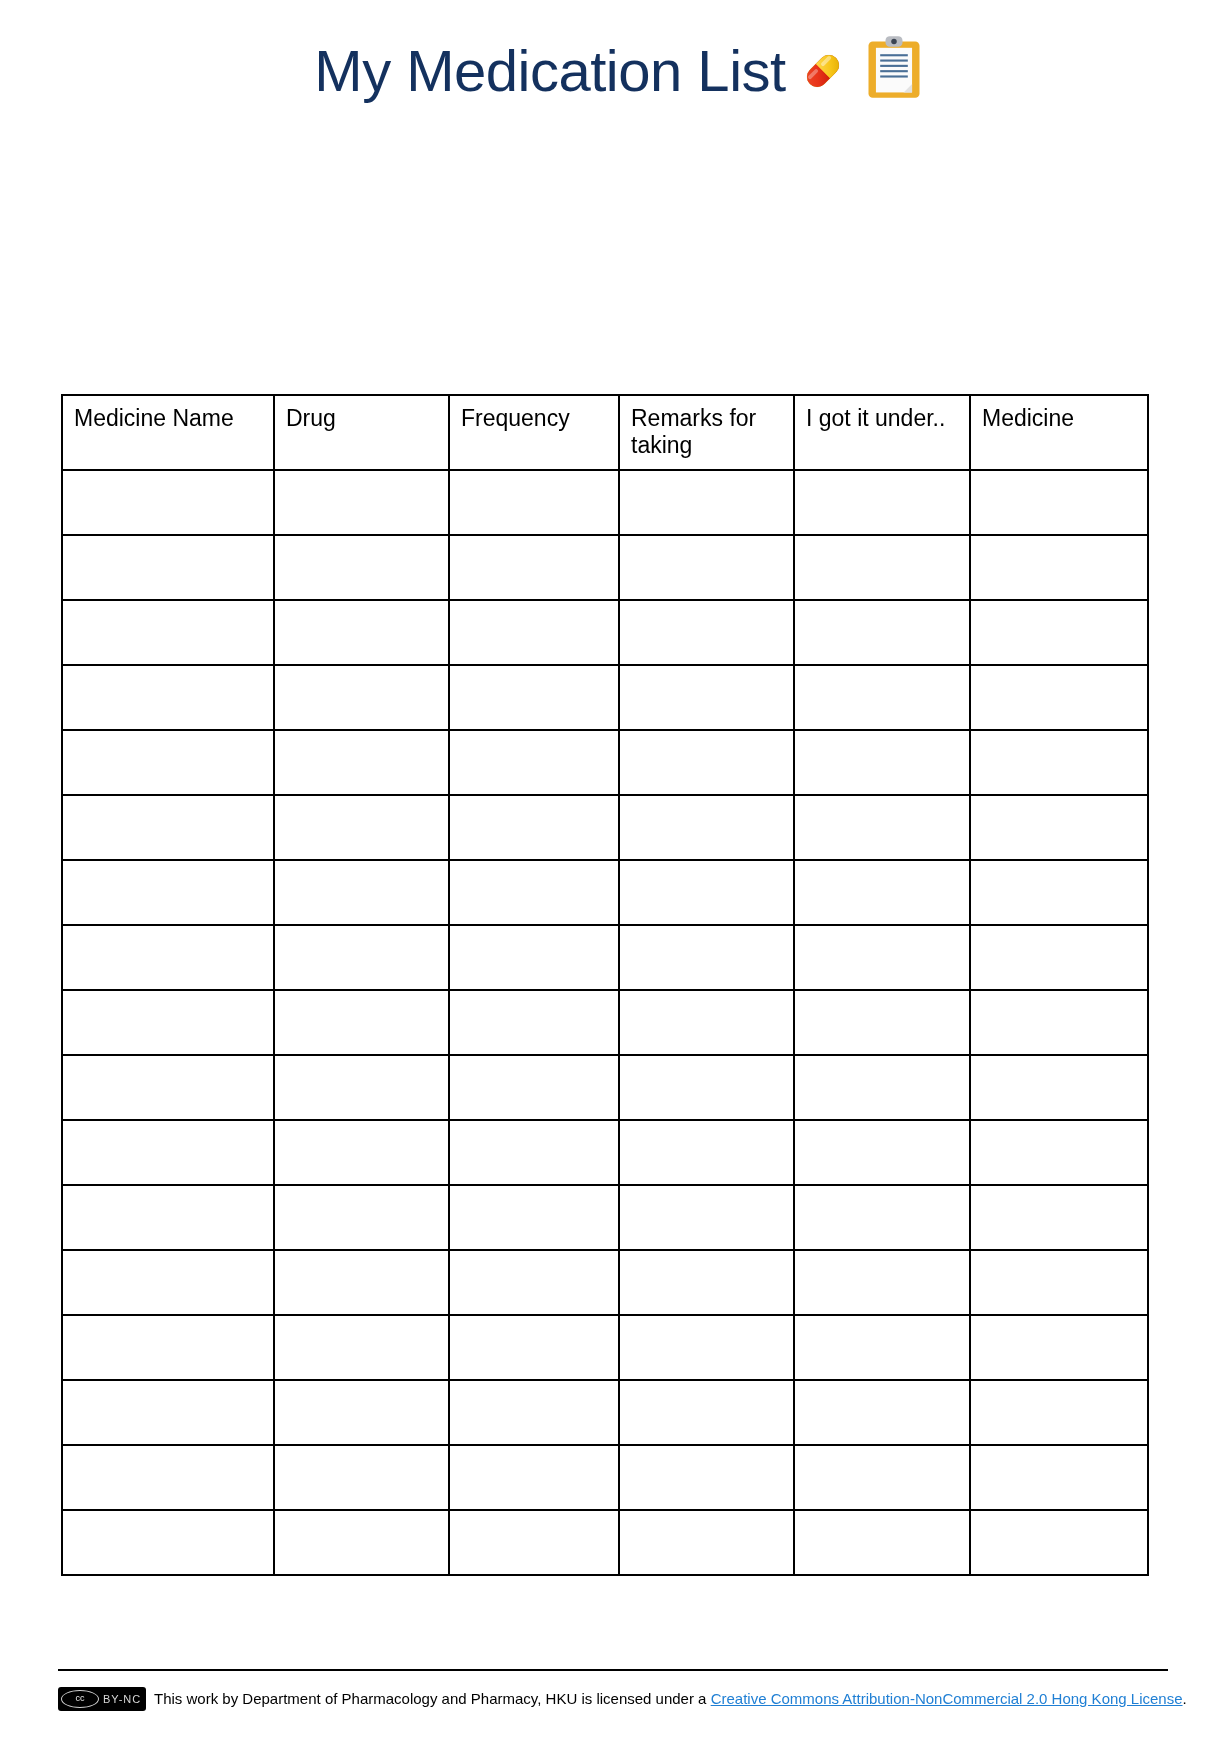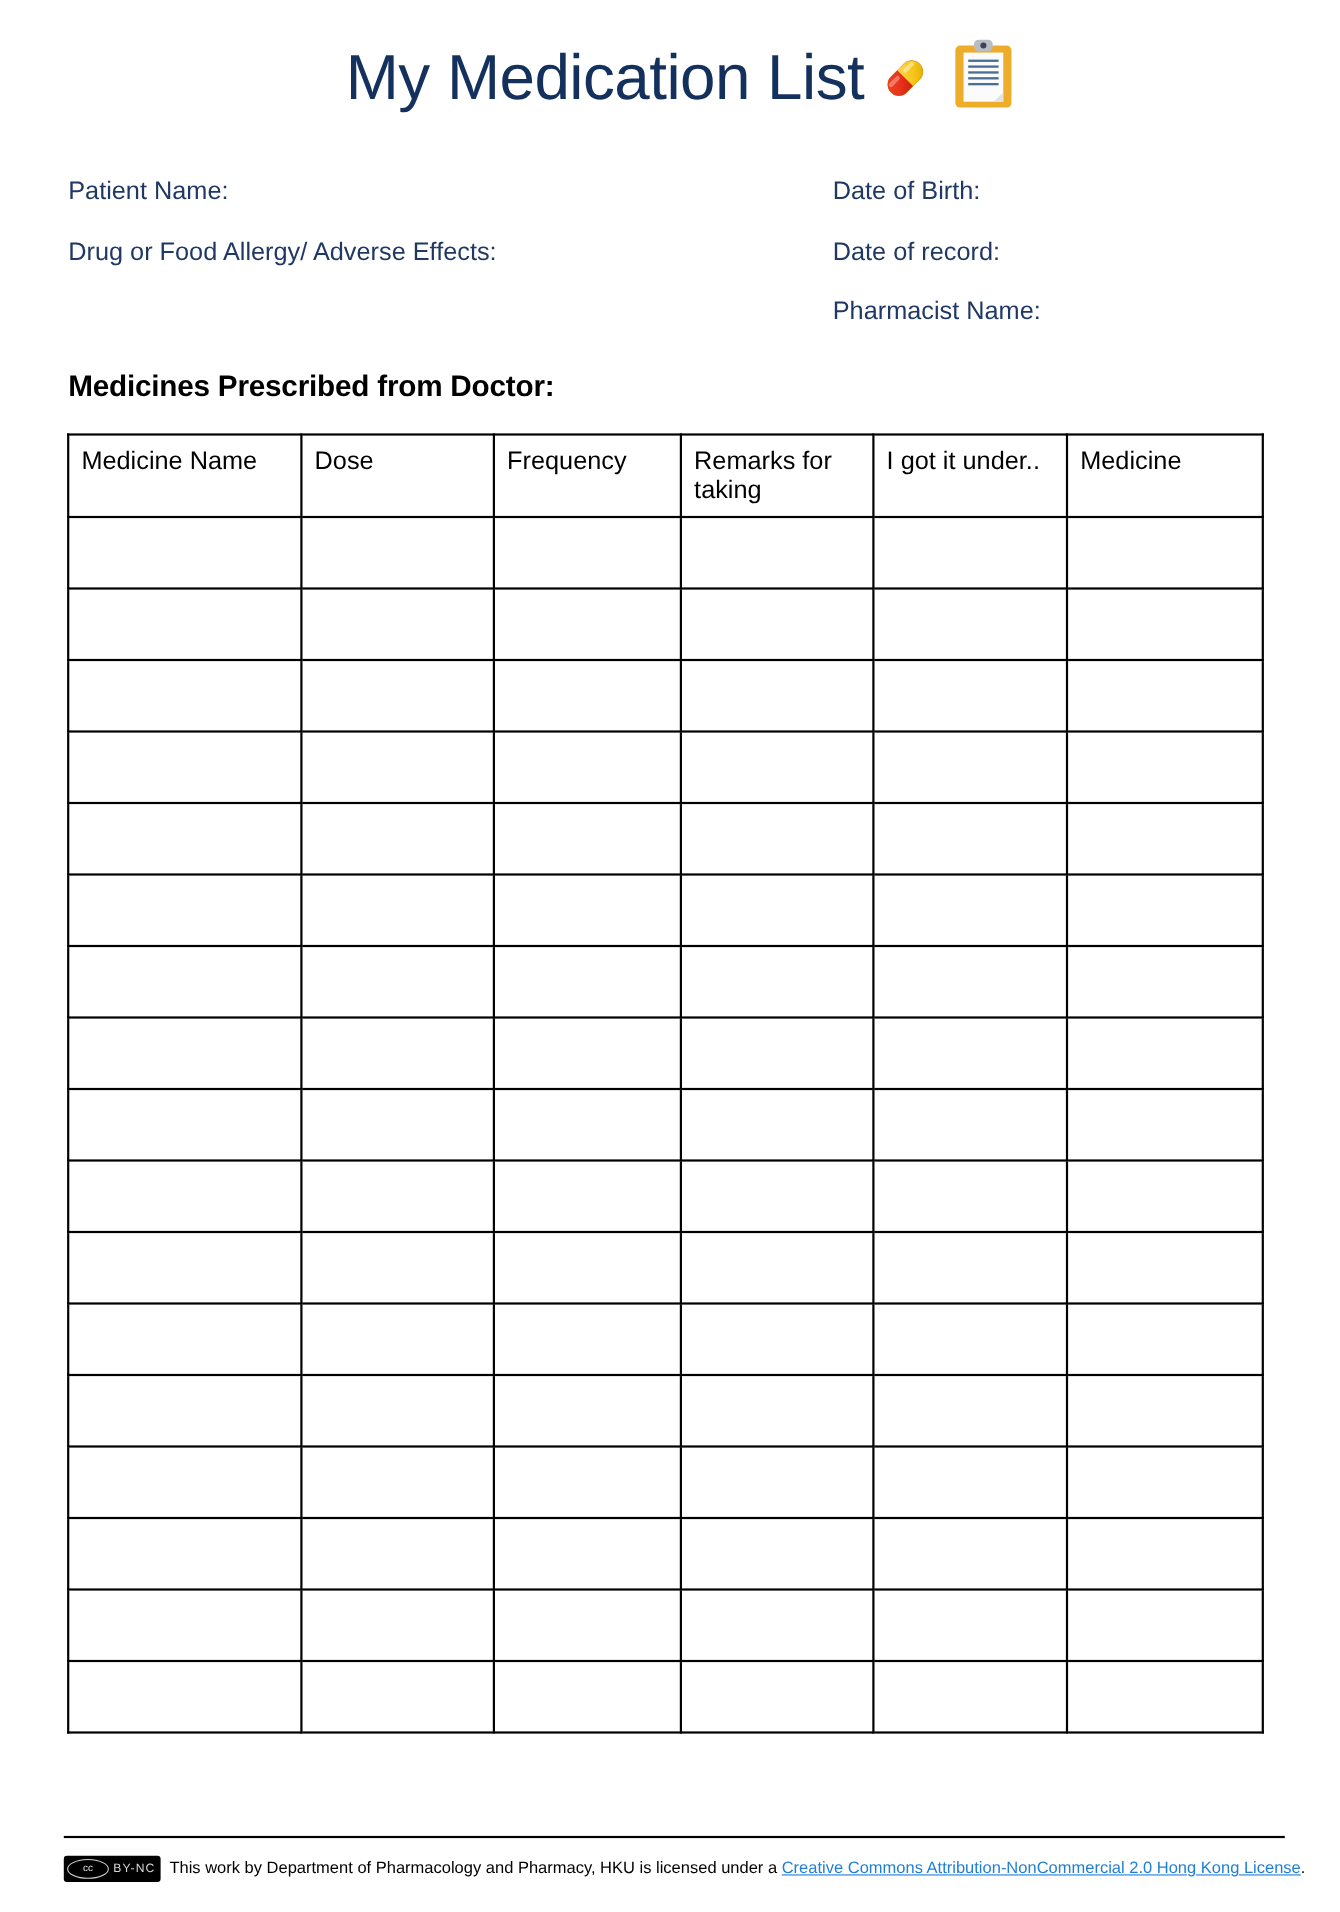--- a/index.html
+++ b/index.html
@@ -240,44 +240,36 @@
       <g fill="#4a6f96">
         <rect x="15" y="19" width="26" height="2"></rect>
         <rect x="15" y="24" width="26" height="2"></rect>
         <rect x="15" y="29" width="26" height="2"></rect>
         <rect x="15" y="34" width="26" height="2"></rect>
         <rect x="15" y="39" width="26" height="2"></rect>
       </g>
     </svg>
   </div>
 
-  <div class="form-area">
-    <div class="field-label f-patient-name">Patient Name:</div>
-    <div class="field-label f-allergy">Drug or Food Allergy/ Adverse Effects:</div>
-    <div class="field-label f-dob">Date of Birth:</div>
-    <div class="field-label f-record">Date of record:</div>
-    <div class="field-label f-pharmacist">Pharmacist Name:</div>
-  </div>
-
-  <div class="section-heading">Medicines Prescribed from Doctor:</div>
+
 
   <div class="med-table-wrap">
     <table class="med-table">
       <colgroup>
         <col class="c-name">
           <col class="c-dose">
           <col class="c-freq">
         <col class="c-reason">
           <col class="c-source">
           <col class="c-remarks">
       </colgroup>
       <thead>
         <tr>
           <th>Medicine Name</th>
-          <th>Dose</th>
+          <th>Drug</th>
           <th>Frequency</th>
           <th>Remarks for taking</th>
           <th>I got it under..</th>
           <th>Medicine</th>
         </tr>
       </thead>
       <tbody id="med-table-body">
           <tr>
             <td></td>
             <td></td>

